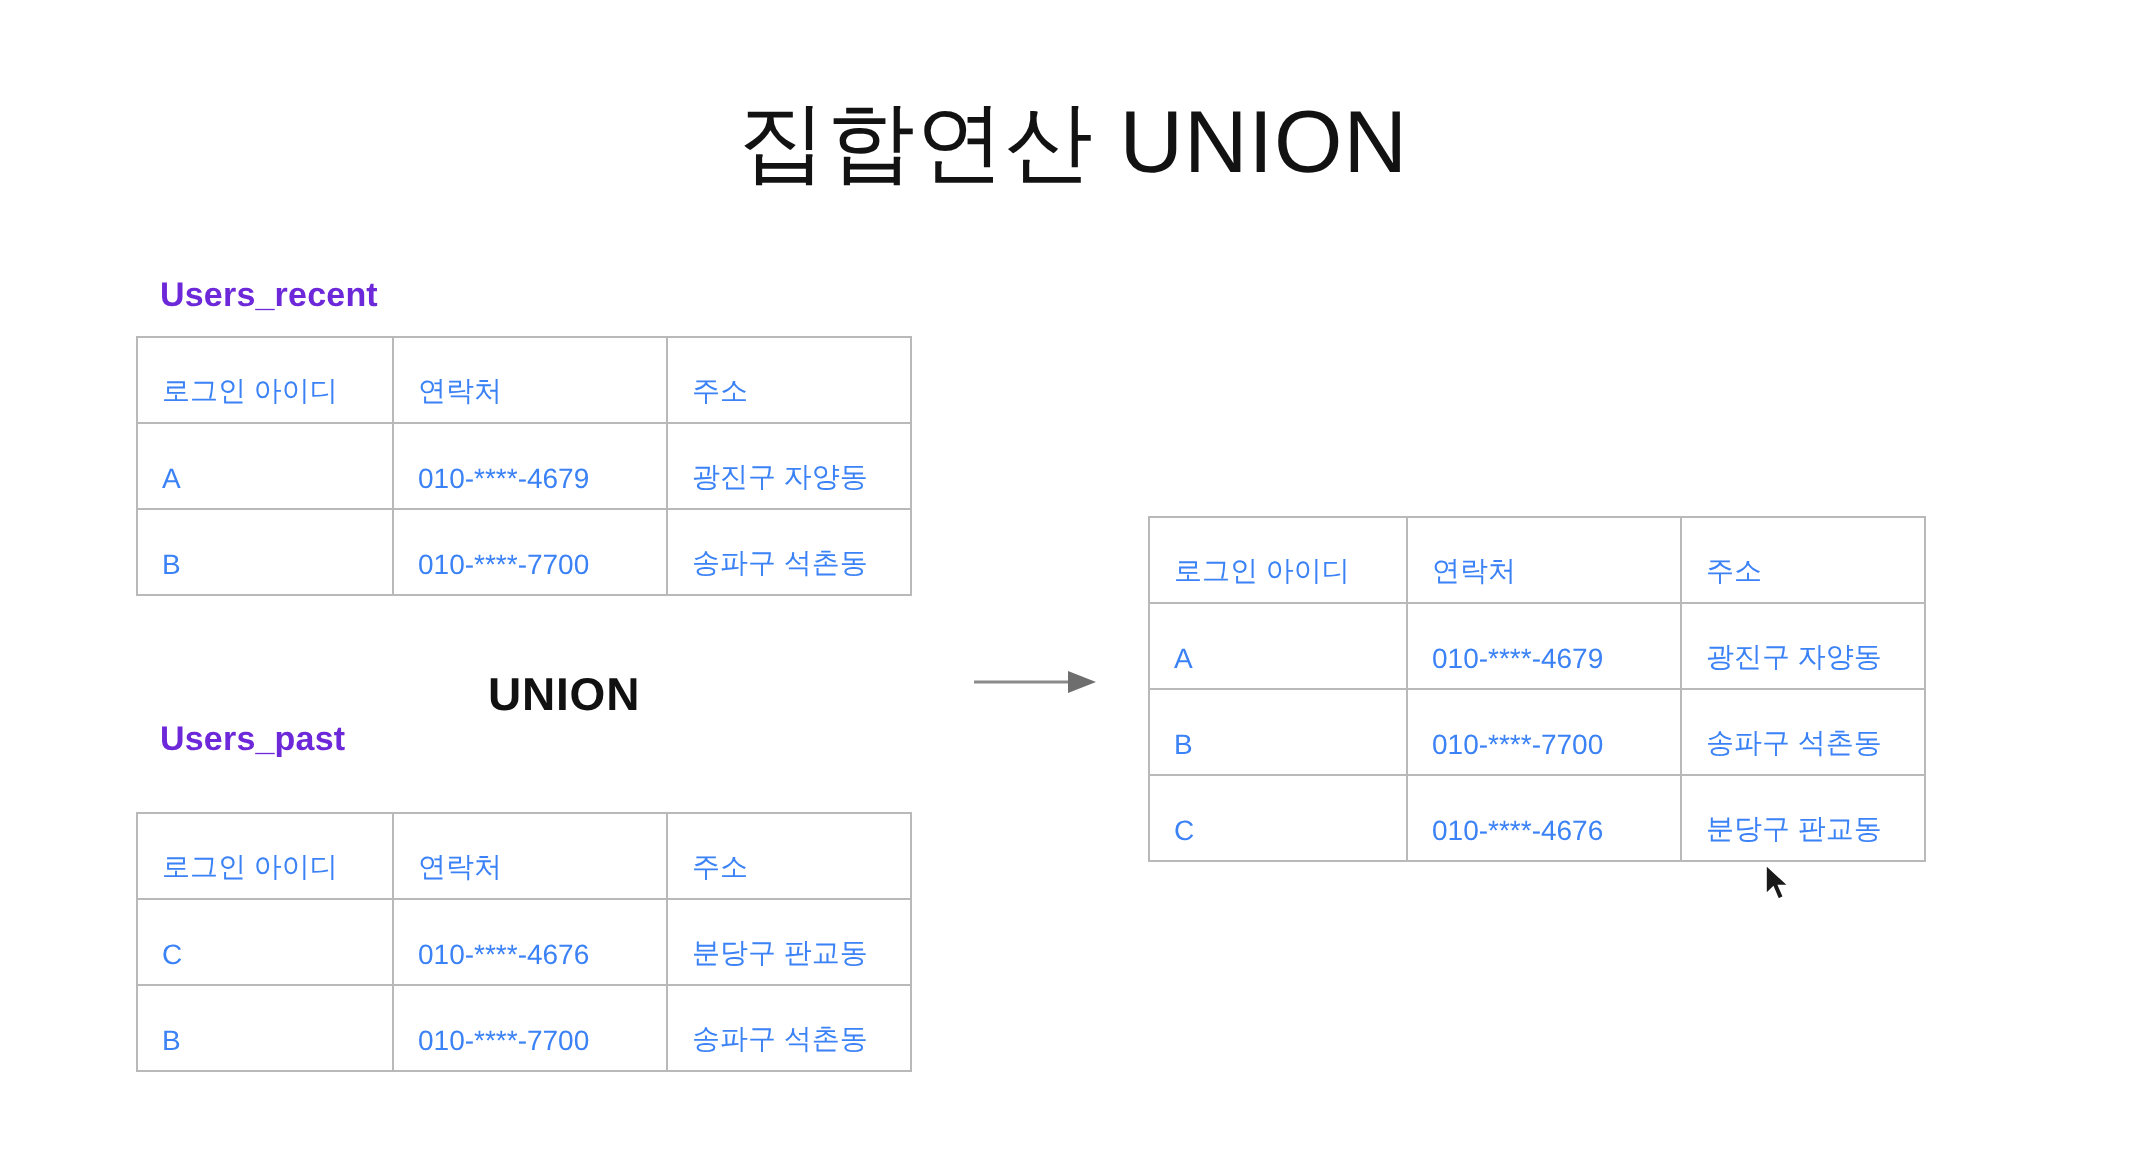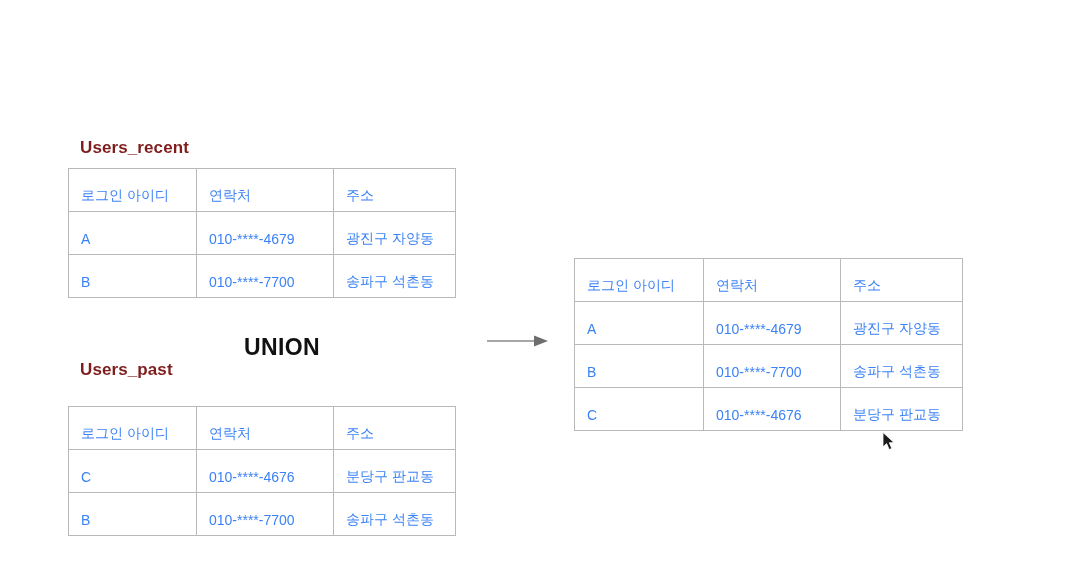--- a/index.html
+++ b/index.html
@@ -32,21 +32,21 @@
     letter-spacing: 0.5px;
     color: #121212;
     line-height: 1.1;
   }
 
   
   .table-caption {
     position: absolute;
     font-size: 17px;
     font-weight: 700;
-    color: #7f1d1d;
+    color: #6d28d9;
     letter-spacing: 0.1px;
     white-space: nowrap;
   }
   #caption-users-recent { left: 80px; top: 138px; }
   #caption-users-past   { left: 80px; top: 360px; }
 
   
   .union-label {
     position: absolute;
     left: 244px;
@@ -104,20 +104,21 @@
     top: 432px;
     width: 14px;
     height: 20px;
   }
 </style>
 </head>
 <body>
 
 <div class="slide">
 
+  <div class="slide-title">집합연산 UNION</div>
 
   <div class="table-caption" id="caption-users-recent">Users_recent</div>
 
   <table class="data-table" id="table-users-recent">
     <colgroup>
       <col class="col-id">
         <col class="col-tel">
         <col class="col-addr">
     </colgroup>
     <tbody>

